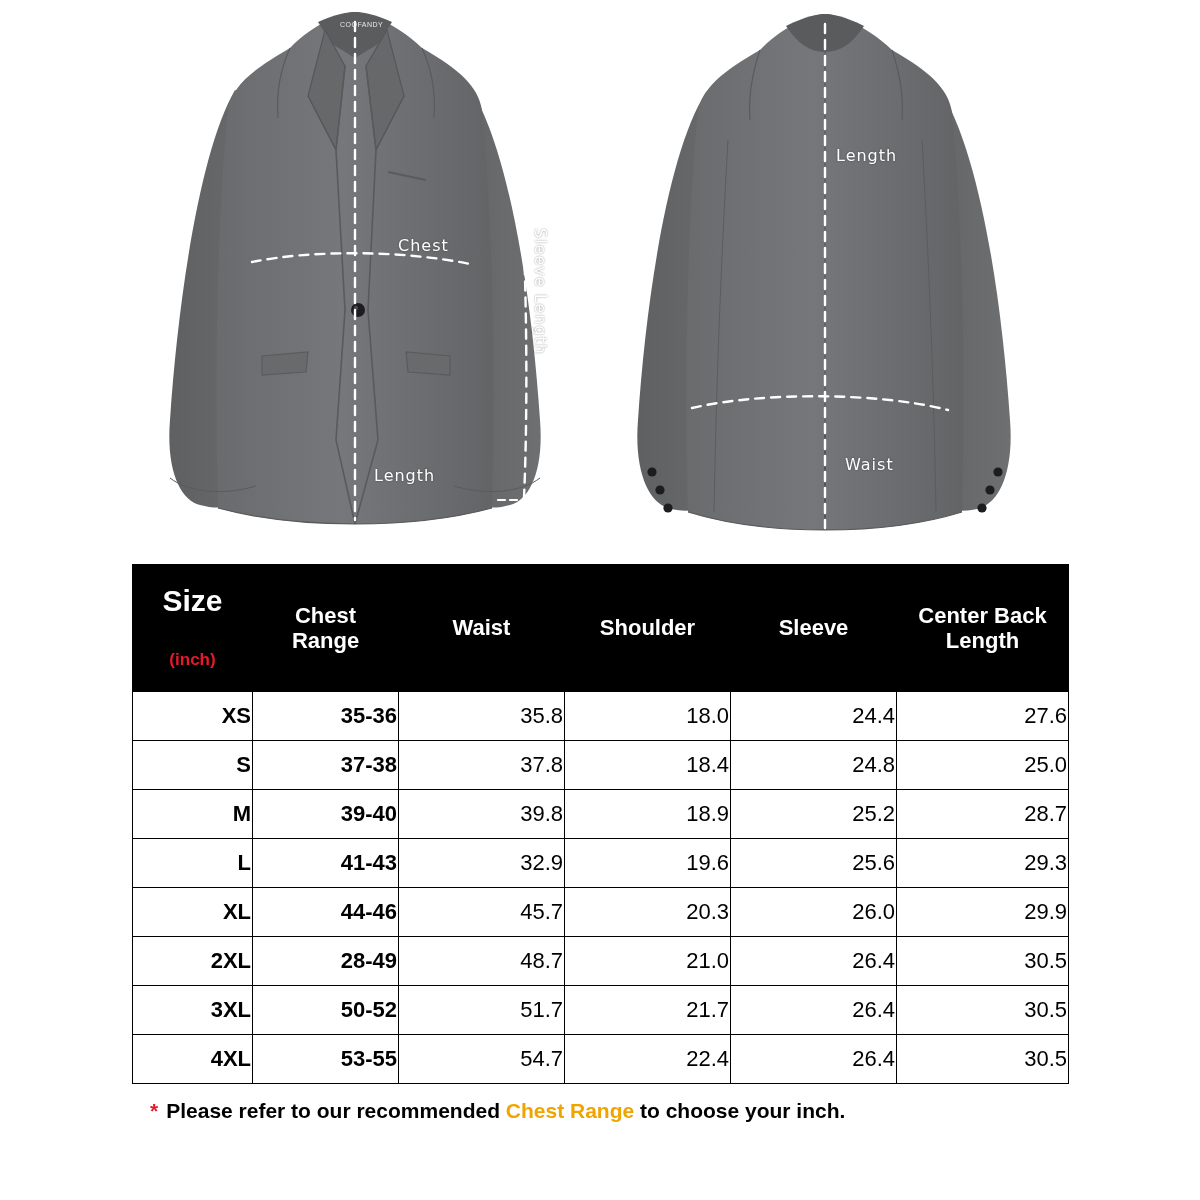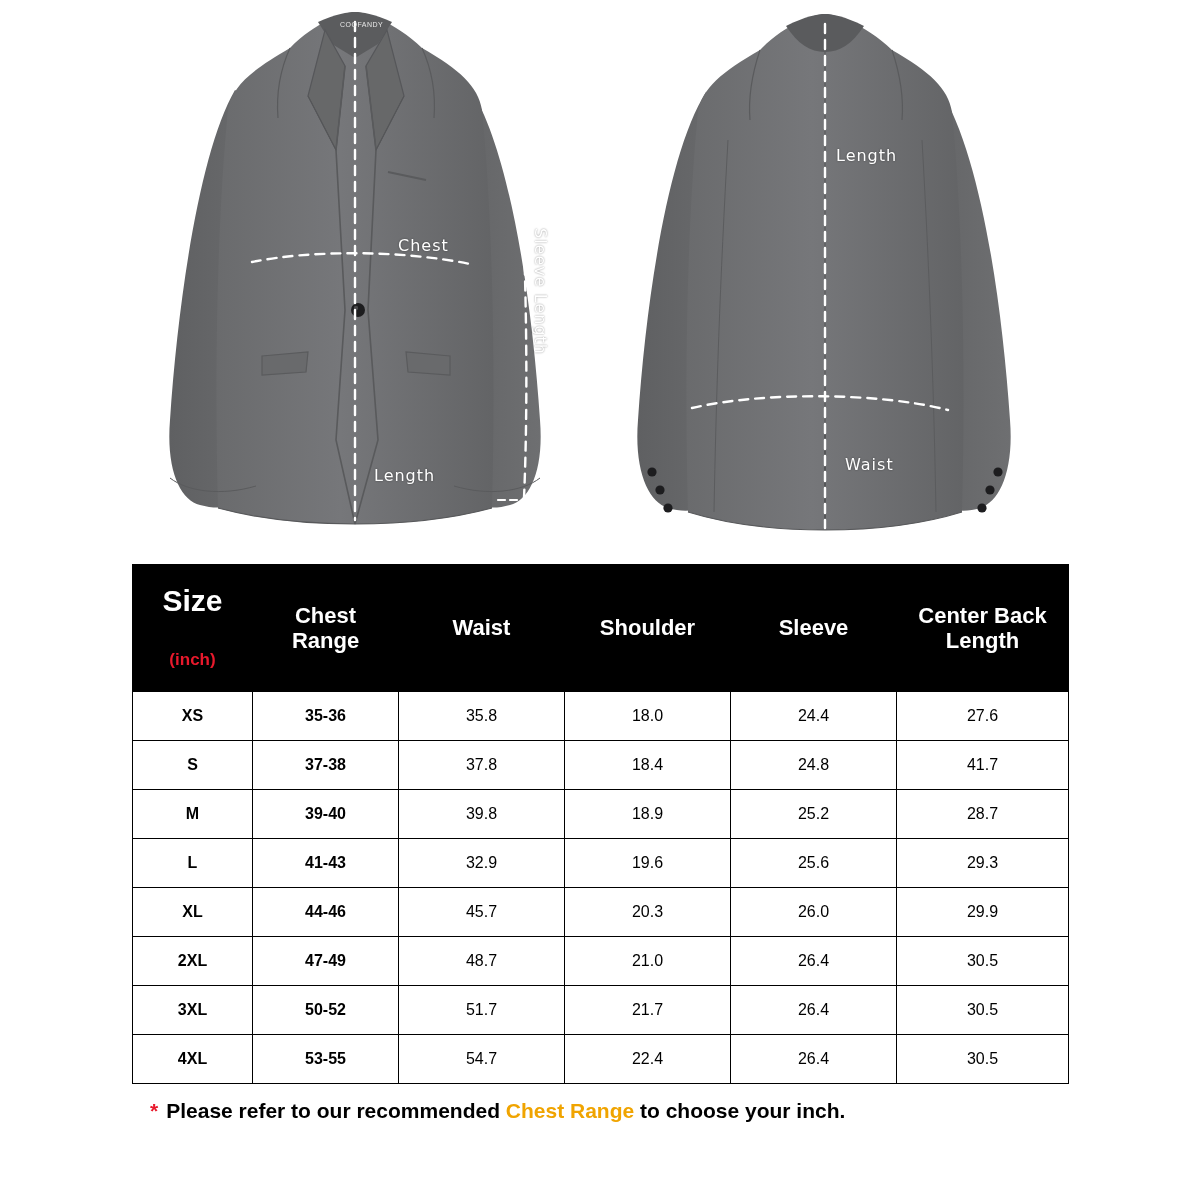--- a/index.html
+++ b/index.html
@@ -82,23 +82,24 @@
   .th-size-sub {
     display: block;
     font-size: 17px;
     font-weight: bold;
     color: #e8192c;
     line-height: 1.3;
     margin-top: 32px;
   }
   table.size-table tbody td {
     height: 46px;
-    font-size: 16px;
+    font-size: 22px;
     color: #000000;
     background: #ffffff;
+    text-align: right;
   }
   td.col-size {
     font-weight: bold;
     font-size: 21px;
   }
   td.col-chest {
     font-weight: bold;
     color: #e8192c;
     font-size: 21px;
     margin-left: 6px;
@@ -299,21 +300,21 @@
         <td>18.0</td>
         <td>24.4</td>
         <td>27.6</td>
       </tr>
       <tr>
         <td class="col-size">S</td>
         <td class="col-chest">37-38</td>
         <td>37.8</td>
         <td>18.4</td>
         <td>24.8</td>
-        <td>41.7</td>
+        <td>25.0</td>
       </tr>
       <tr>
         <td class="col-size">M</td>
         <td class="col-chest">39-40</td>
         <td>39.8</td>
         <td>18.9</td>
         <td>25.2</td>
         <td>28.7</td>
       </tr>
       <tr>
@@ -327,21 +328,21 @@
       <tr>
         <td class="col-size">XL</td>
         <td class="col-chest">44-46</td>
         <td>45.7</td>
         <td>20.3</td>
         <td>26.0</td>
         <td>29.9</td>
       </tr>
       <tr>
         <td class="col-size">2XL</td>
-        <td class="col-chest">47-49</td>
+        <td class="col-chest">28-49</td>
         <td>48.7</td>
         <td>21.0</td>
         <td>26.4</td>
         <td>30.5</td>
       </tr>
       <tr>
         <td class="col-size">3XL</td>
         <td class="col-chest">50-52</td>
         <td>51.7</td>
         <td>21.7</td>

